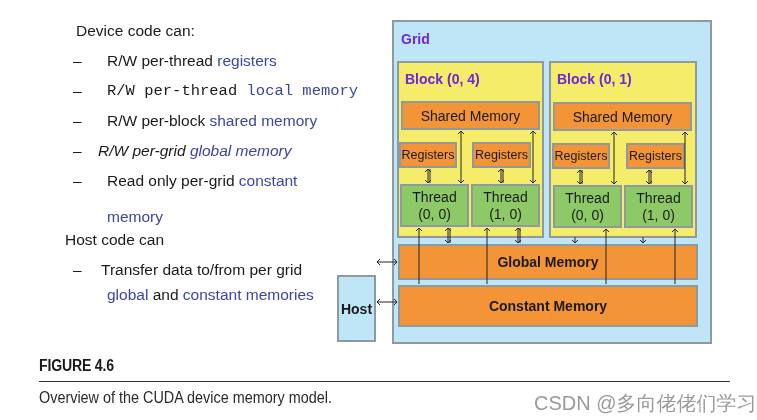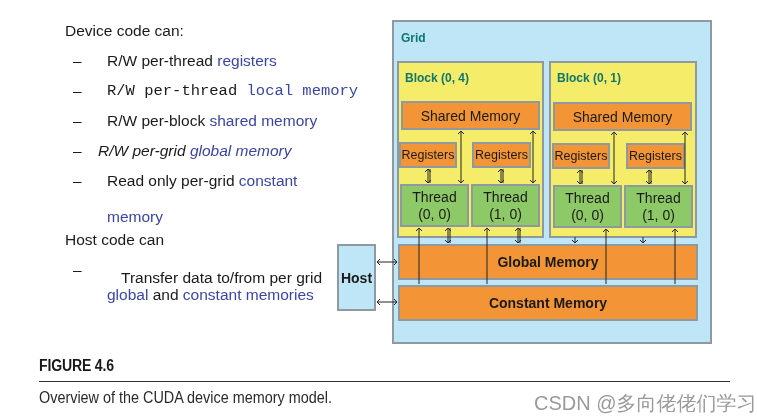--- a/index.html
+++ b/index.html
@@ -9,55 +9,55 @@
   
   .txt { position: absolute; font-size: 15.5px; color: #1a1a1a; white-space: nowrap; }
   .hl { color: #3a46a0; }
   .dash { position: absolute; font-size: 15.5px; color: #1a1a1a; }
 
   
   .grid-box { background: #bfe6f7; border: 2px solid #8f9aa0; box-sizing: border-box; }
   .block-box { background: #f5ed6a; border: 2px solid #8f9aa0; box-sizing: border-box; }
   .orange { background: #f39536; border: 2px solid #8f9aa0; box-sizing: border-box; display: flex; align-items: center; justify-content: center; color: #1a1a1a; }
   .green { background: #8ec967; border: 2px solid #8f9aa0; box-sizing: border-box; display: flex; flex-direction: column; align-items: center; justify-content: center; color: #1a1a1a; font-size: 14px; line-height: 17px; }
-  .host-box { background: #bfe6f7; border: 2px solid #8f9aa0; box-sizing: border-box; display: flex; align-items: center; justify-content: center; font-weight: bold; font-size: 14px; color: #1a1a1a; }
-  .lbl-bold { position: absolute; font-weight: bold; font-size: 12px; color: #0f766e; white-space: nowrap; }
+  .host-box { background: #bfe6f7; border: 2px solid #8f9aa0; box-sizing: border-box; display: flex; align-items: center; justify-content: center; font-weight: bold; font-size: 14px; color: #1a1a1a; margin-top: 31px; }
+  .lbl-bold { position: absolute; font-weight: bold; font-size: 14px; color: #6d28d9; white-space: nowrap; }
 
   svg.arrows { position: absolute; left: 0; top: 0; pointer-events: none; }
 
   .fig-label { position: absolute; left: 39px; top: 357px; font-family: "Liberation Sans", sans-serif; font-weight: bold; font-size: 16px; color: #1a1a1a; letter-spacing: -0.2px; transform: scaleX(0.88); transform-origin: left; }
   .rule { position: absolute; left: 39px; top: 381px; width: 691px; height: 1px; background: #333; }
   .caption { position: absolute; left: 39px; top: 389px; font-size: 16px; color: #2a2a2a; transform: scaleX(0.9); transform-origin: left; white-space: nowrap; }
   .watermark { position: absolute; left: 534px; top: 390px; font-size: 20px; color: #9a9a9a; white-space: nowrap; }
 </style>
 </head>
 <body>
 
-<div class="txt" style="left:65px; top:22px;">Device code can:</div>
+<div class="txt" style="left:76px; top:22px;">Device code can:</div>
 
 <div class="dash" style="left:73px; top:52px;">–</div>
 <div class="txt" style="left:107px; top:52px;text-align:center;"><span>R/W per-thread </span><span class="hl">registers</span></div>
 
 <div class="dash" style="left:73px; top:82px;">–</div>
 <div class="txt" style="left:107px; top:82px;font-family:Liberation Mono, monospace;"><span>R/W per-thread </span><span class="hl">local memory</span></div>
 
 <div class="dash" style="left:73px; top:112px;">–</div>
 <div class="txt" style="left:107px; top:112px;text-align:right;"><span>R/W per-block </span><span class="hl">shared memory</span></div>
 
 <div class="dash" style="left:73px; top:142px;">–</div>
 <div class="txt" style="left:98px; top:142px;font-style:italic;"><span>R/W per-grid </span><span class="hl">global memory</span></div>
 
 <div class="dash" style="left:73px; top:172px;">–</div>
 <div class="txt" style="left:107px; top:172px;"><span>Read only per-grid </span><span class="hl">constant</span></div>
 <div class="txt hl" style="left:107px; top:208px;">memory</div>
 
 <div class="txt" style="left:65px; top:231px;">Host code can</div>
 
 <div class="dash" style="left:73px; top:261px;">–</div>
-<div class="txt" style="left:121px; top:261px;margin-top:8px;">Transfer data to/from per grid</div>
+<div class="txt" style="left:101px; top:261px;">Transfer data to/from per grid</div>
 <div class="txt" style="left:107px; top:286px;"><span class="hl">global</span><span style="white-space:pre;"> and </span><span class="hl">constant memories</span></div>
 
 <div class="abs grid-box" style="left:392px; top:20px; width:320px; height:324px;"></div>
 <div class="lbl-bold" style="left:401px; top:31px;">Grid</div>
 
 <div class="abs block-box" style="left:397px; top:61px; width:147px; height:177px;"></div>
 <div class="lbl-bold" style="left:405px; top:71px;">Block (0, 4)</div>
 <div class="abs orange" style="left:401px; top:101px; width:139px; height:29px; font-size:14px;">Shared Memory</div>
 <div class="abs orange" style="left:399px; top:142px; width:58px; height:26px; font-size:12.5px;">Registers</div>
 <div class="abs orange" style="left:472px; top:142px; width:59px; height:26px; font-size:12.5px;">Registers</div>
@@ -78,21 +78,21 @@
 <div class="abs green" style="left:553px; top:185px; width:69px; height:43px;">
   <span>Thread</span>
   <span>(0, 0)</span>
 </div>
 <div class="abs green" style="left:624px; top:185px; width:69px; height:43px;">
   <span>Thread</span>
   <span>(1, 0)</span>
 </div>
 
 <div class="abs orange" style="left:398px; top:244px; width:300px; height:36px; font-weight:bold; font-size:14px;">Global Memory</div>
-<div class="abs orange" style="left:398px; top:285px; width:300px; height:36px; font-weight:bold; font-size:14px;">Constant Memory</div>
+<div class="abs orange" style="left:398px; top:285px; width:300px; height:42px; font-weight:bold; font-size:14px;">Constant Memory</div>
 
 <div class="abs host-box" style="left:337px; top:244px; width:39px; height:67px;">Host</div>
 
 <svg class="arrows" width="757" height="420">
   <defs>
     <marker id="ah" markerWidth="7" markerHeight="7" refX="3.5" refY="3.5" orient="auto-start-reverse" markerUnits="userSpaceOnUse">
       <path d="M0.5,0.5 L3.5,3.5 L0.5,6.5" fill="none" stroke="#222" stroke-width="1"></path>
     </marker>
   </defs>
   <g stroke="#222" stroke-width="1" fill="none">

